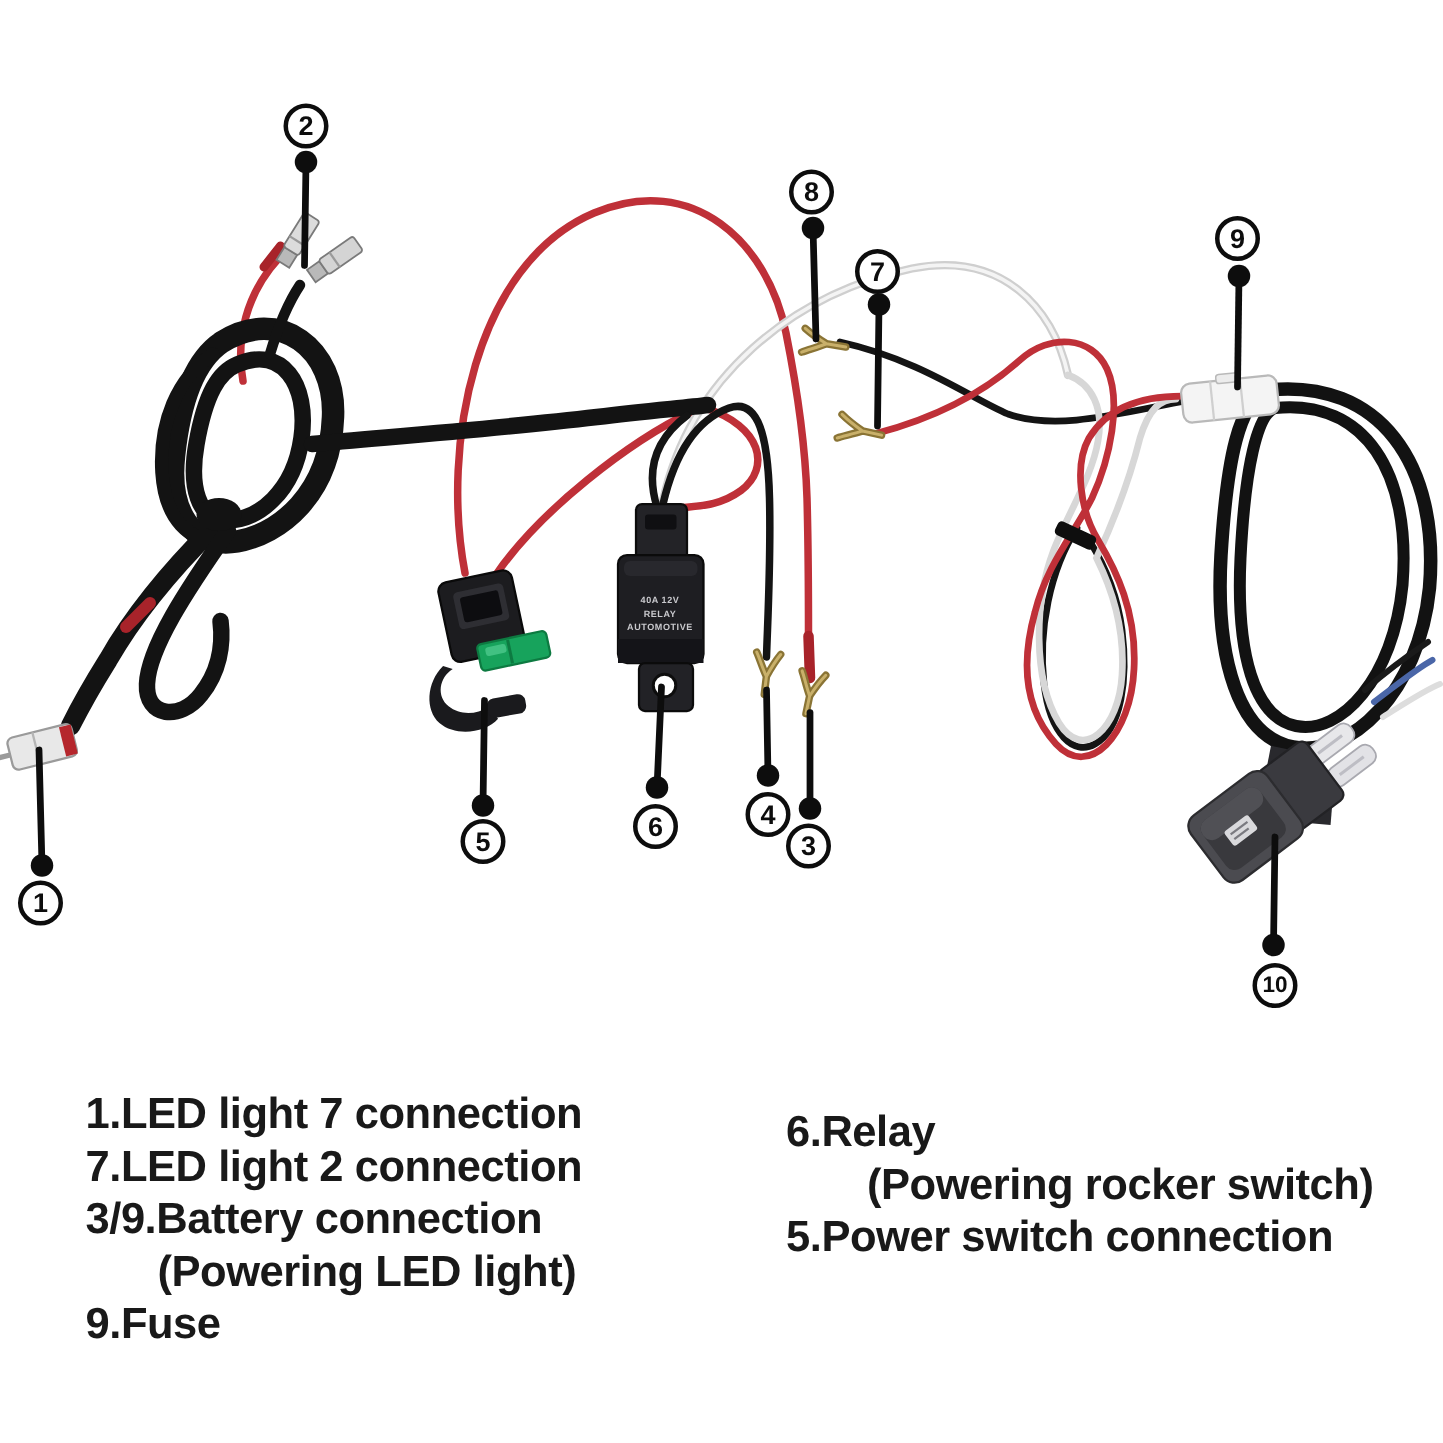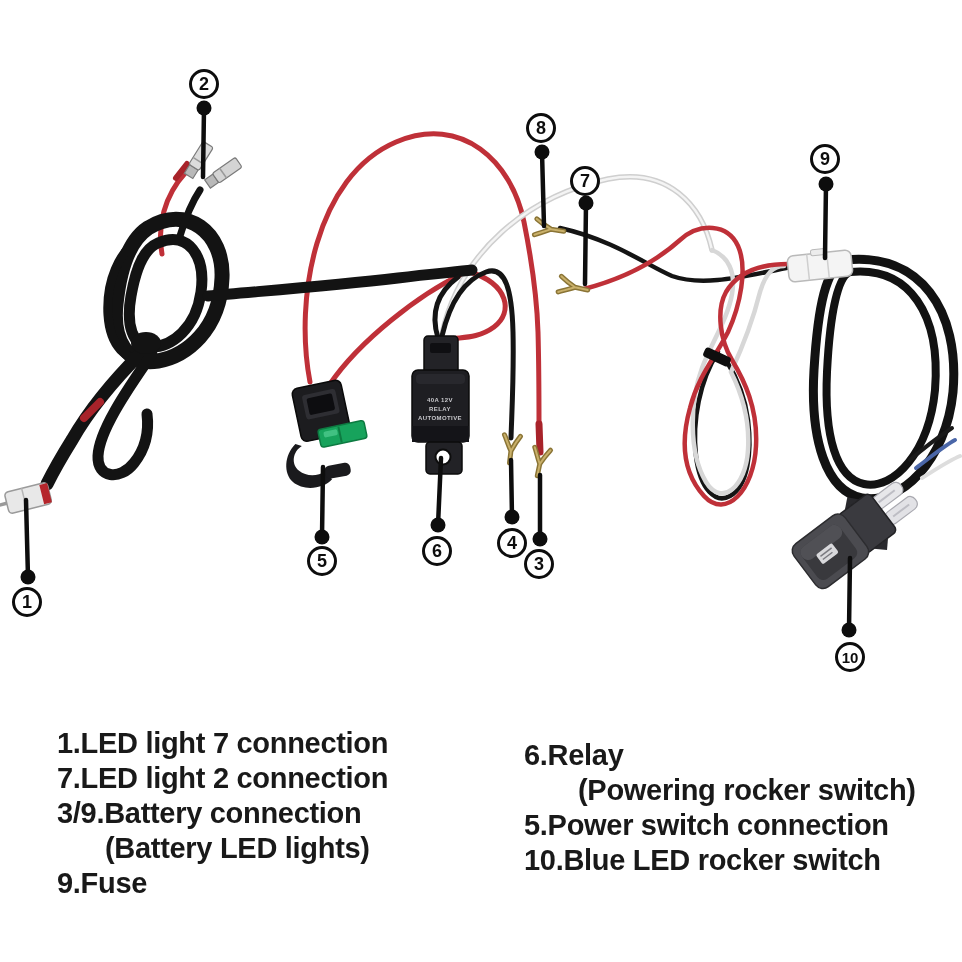--- a/index.html
+++ b/index.html
@@ -239,24 +239,23 @@
       <text class="callout-num two-digit" x="850" y="657" text-anchor="middle" dominant-baseline="central">10</text>
     </g>
   </g>
 </svg>
 
 <div class="legend">
   <div class="col-left">
     <div class="line">1.LED light 7 connection</div>
     <div class="line">7.LED light 2 connection</div>
     <div class="line">3/9.Battery connection</div>
-    <div class="line indent-l">(Battery LED lights)</div>
+    <div class="line indent-l">(Powering LED light)</div>
     <div class="line">9.Fuse</div>
   </div>
   <div class="col-right">
     <div class="line">6.Relay</div>
     <div class="line indent-r">(Powering rocker switch)</div>
     <div class="line">5.Power switch connection</div>
-    <div class="line">10.Blue LED rocker switch</div>
   </div>
 </div>
 
 </div>
 
 </body></html>

